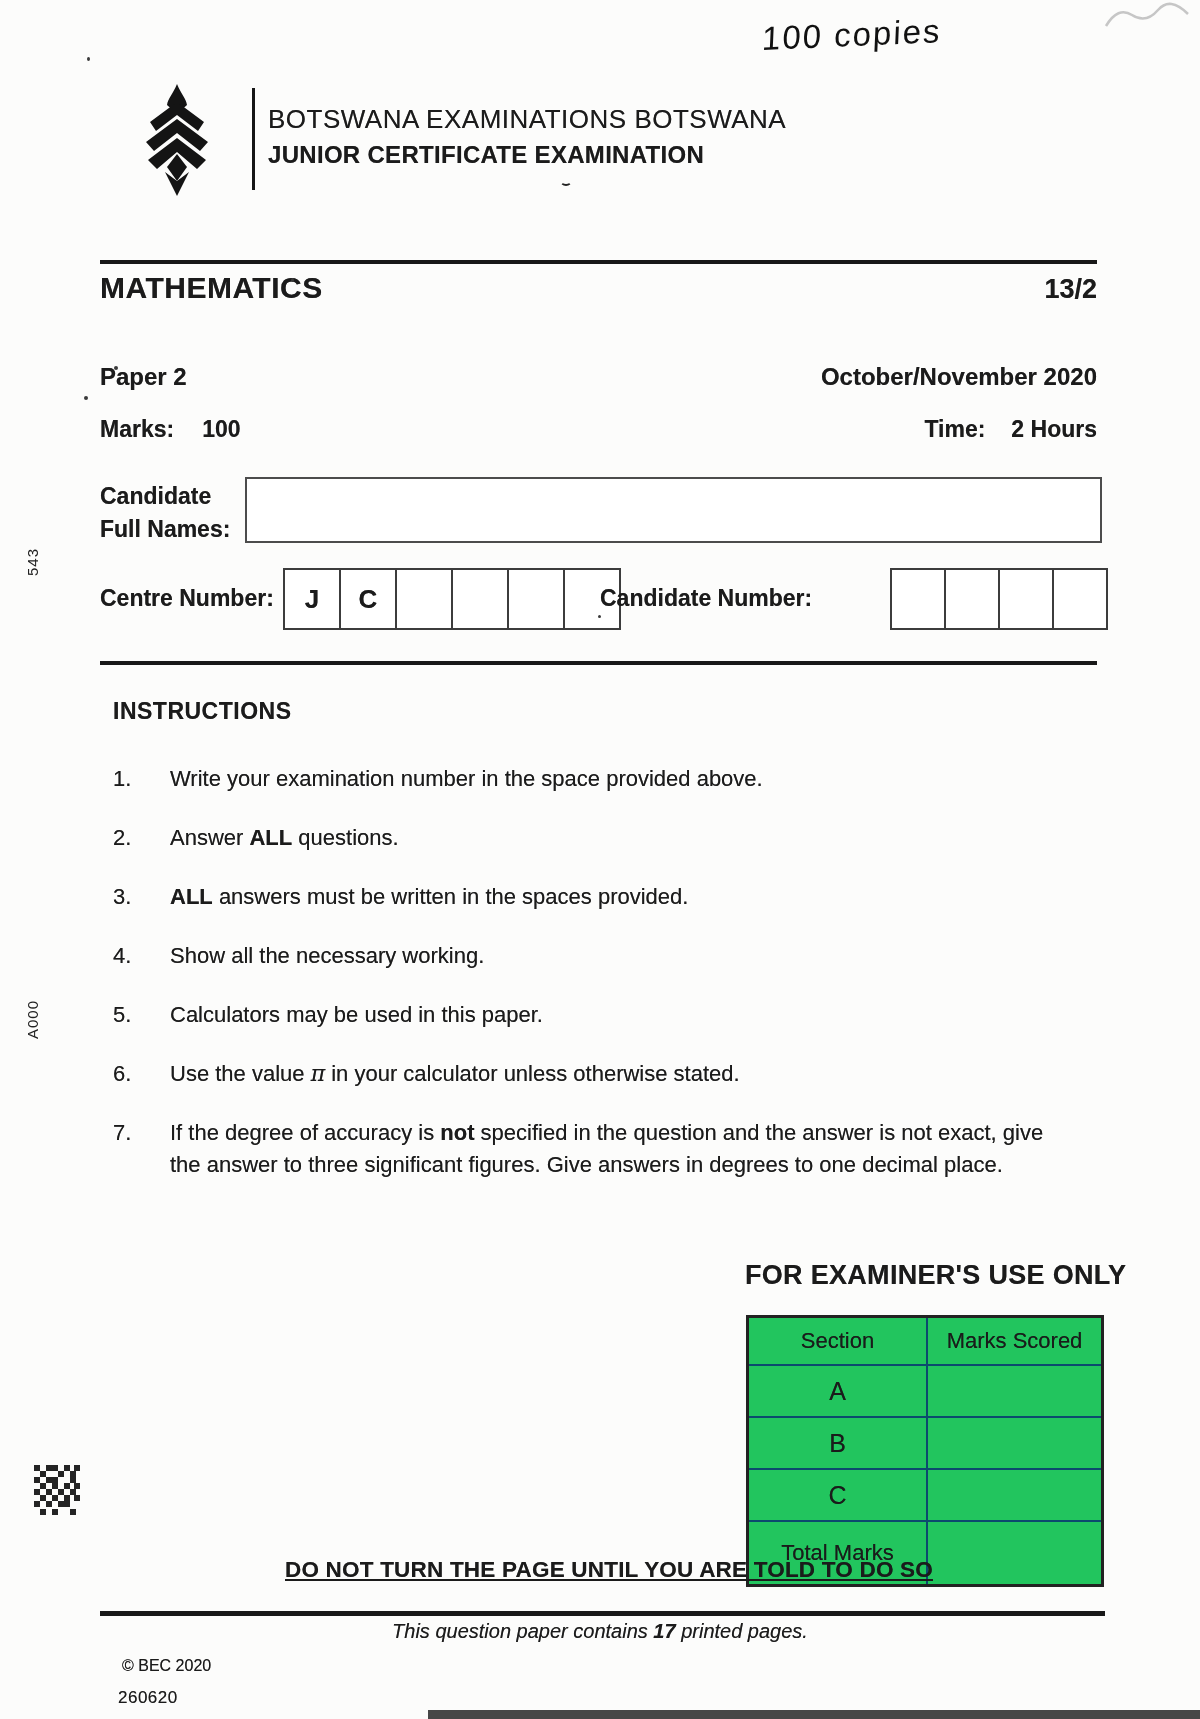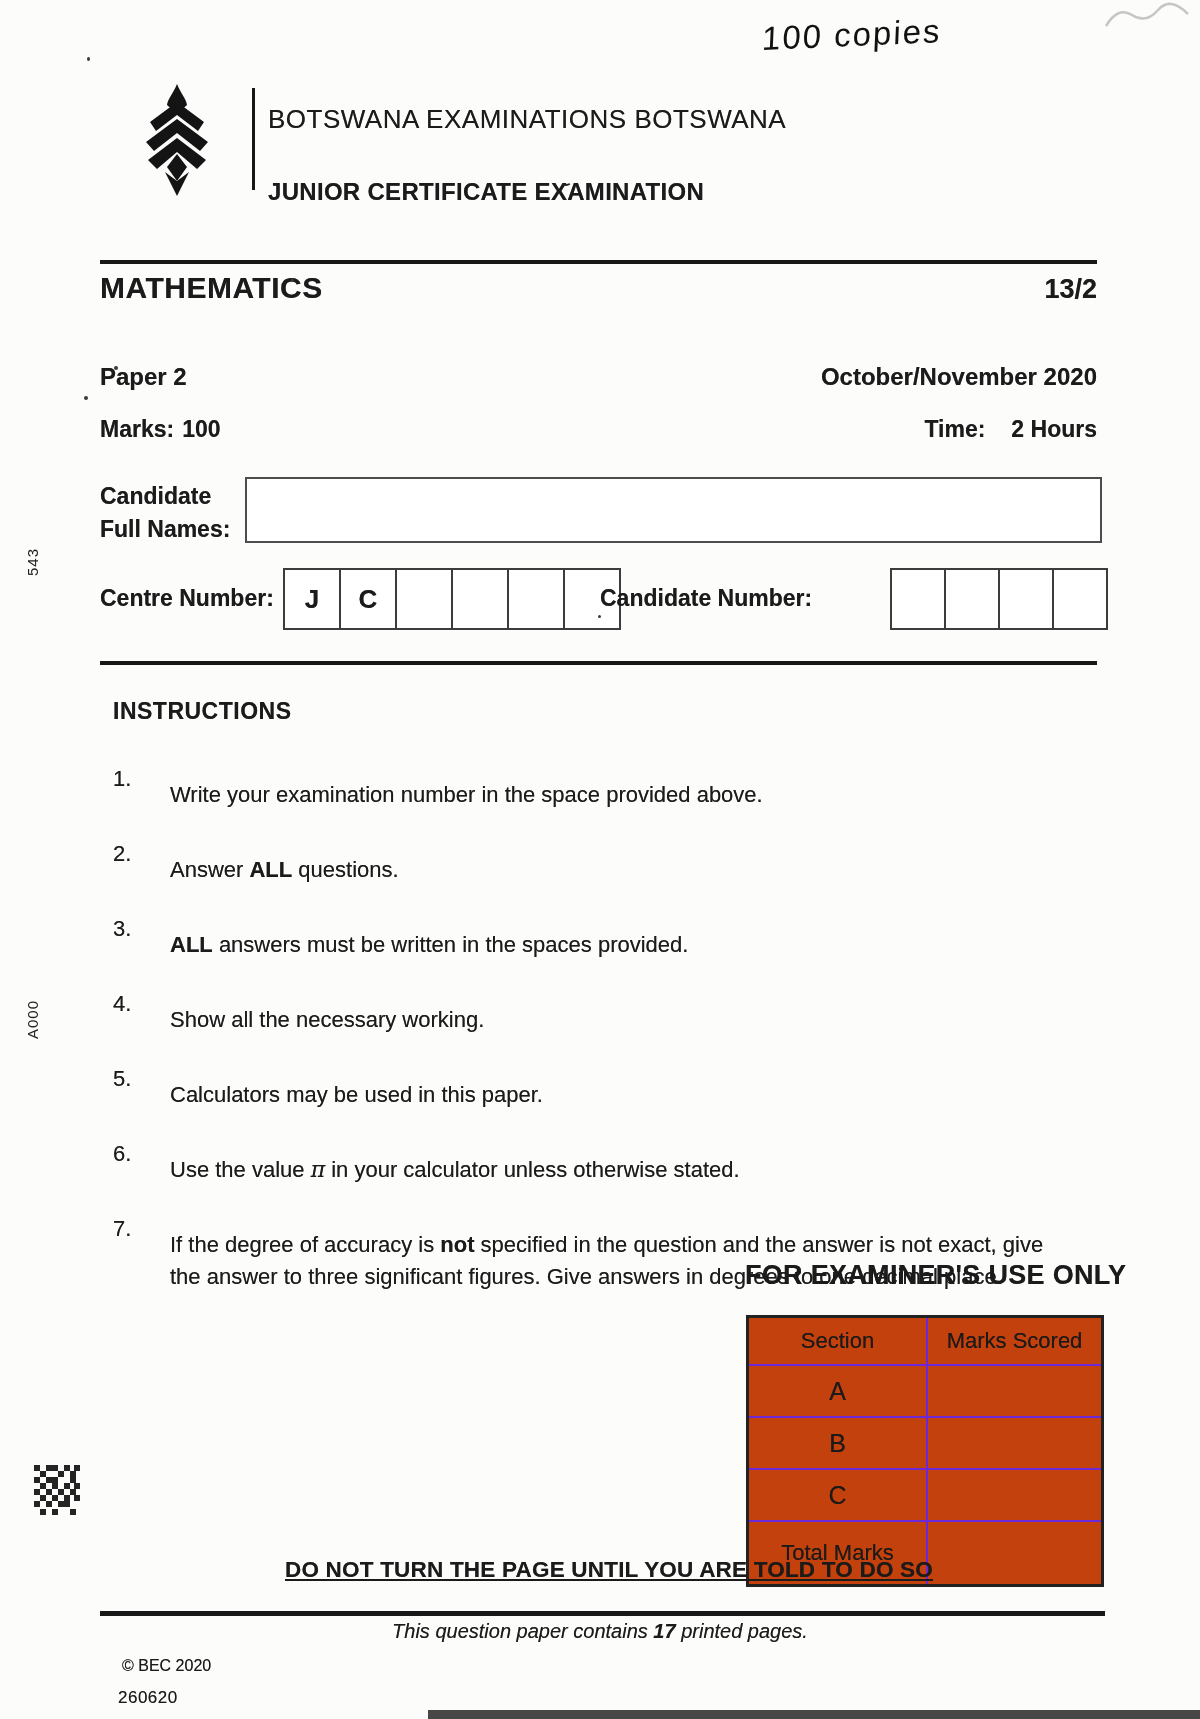--- a/index.html
+++ b/index.html
@@ -11,34 +11,34 @@
   .txt{text-shadow:0 0 .4px rgba(0,0,0,.55);}
 
   
   .note{left:762px;top:16px;font-size:33px;color:#111;
         transform:rotate(-2.5deg) skewX(-5deg);letter-spacing:2px;}
 
   
   .logo{left:138px;top:84px;}
   .logo-divider{left:252px;top:88px;width:3px;height:102px;background:#161616;}
   .org{left:268px;top:104px;font-size:26px;letter-spacing:.5px;}
-  .exam{left:268px;top:141px;font-size:24px;font-weight:bold;letter-spacing:.3px;margin-top:37px;}
+  .exam{left:268px;top:141px;font-size:24px;font-weight:bold;letter-spacing:.3px;}
   .exam-tick{left:560px;top:176px;width:8px;height:6px;border:2px solid transparent;
              border-bottom-color:#222;border-radius:50%;}
 
   .rule{background:#181818;}
   .rule1{left:100px;top:260px;width:997px;height:4px;}
   .rule2{left:100px;top:661px;width:997px;height:4px;}
   .rule3{left:100px;top:1611px;width:1005px;height:5px;}
 
   .subject{left:100px;top:271px;font-size:30px;font-weight:bold;letter-spacing:.5px;}
   .paper-code{right:103px;top:274px;font-size:27px;font-weight:bold;margin-left:25px;}
   .paper{left:100px;top:363px;font-size:24px;font-weight:bold;}
   .session{right:103px;top:363px;font-size:24px;font-weight:bold;}
-  .marks-row{left:100px;top:416px;font-size:23px;font-weight:bold;display:flex;gap:8px;align-items:flex-end;}
+  .marks-row{left:100px;top:416px;font-size:23px;font-weight:bold;display:flex;gap:28px;align-items:flex-end;}
   .time-row{right:103px;top:416px;font-size:23px;font-weight:bold;display:flex;gap:26px;}
 
   .cand-label{left:100px;top:480px;font-size:23px;font-weight:bold;line-height:33px;}
   .name-box{left:245px;top:477px;width:853px;height:62px;border:2px solid #4c4c4c;background:#fff;}
 
   .centre-label{left:100px;top:585px;font-size:23px;font-weight:bold;}
   .candnum-label{left:600px;top:585px;font-size:23px;font-weight:bold;}
   .cells{display:flex;}
   .centre-cells{left:283px;top:568px;}
   .cand-cells{left:890px;top:568px;}
@@ -49,26 +49,26 @@
   .cand-cells .cell{width:52px;}
 
   .vcode{font-size:15px;color:#222;writing-mode:vertical-rl;transform:rotate(180deg);letter-spacing:1px;}
   .vcode-top{left:24px;top:548px;}
   .vcode-bottom{left:24px;top:1000px;}
 
   .ins-head{left:113px;top:698px;font-size:23px;font-weight:bold;letter-spacing:.5px;}
   .ins-list{left:113px;top:763px;width:965px;}
   .ins-item{display:flex;margin-bottom:27px;line-height:32px;}
   .ins-num{width:57px;font-size:22px;flex:none;}
-  .ins-text{font-size:22px;width:905px;margin-top:16px;}
+  .ins-text{font-size:22px;width:905px;}
 
   .examiner-head{left:745px;top:1260px;font-size:27px;font-weight:bold;letter-spacing:.3px;}
   .examiner-table{left:746px;top:1315px;border-collapse:collapse;table-layout:fixed;}
-  .examiner-table th,.examiner-table td{border:2px solid #6d28d9;text-align:center;
-        vertical-align:middle;padding:0;background:#c2410c;}
+  .examiner-table th,.examiner-table td{border:2px solid #0c4a6e;text-align:center;
+        vertical-align:middle;padding:0;background:#22c55e;}
   .examiner-table{border:3px solid #222;}
   .col-sec{width:177px;}
   .col-marks{width:173px;}
   .examiner-table th{height:46px;font-size:22px;font-weight:normal;}
   .examiner-table tr td{height:50px;font-size:25px;}
   .examiner-table tr:last-child td{height:62px;font-size:22px;}
 
   .barcode{left:34px;top:1465px;}
 
   .pages-note{left:0;right:0;top:1620px;text-align:center;font-size:20px;font-style:italic;}

